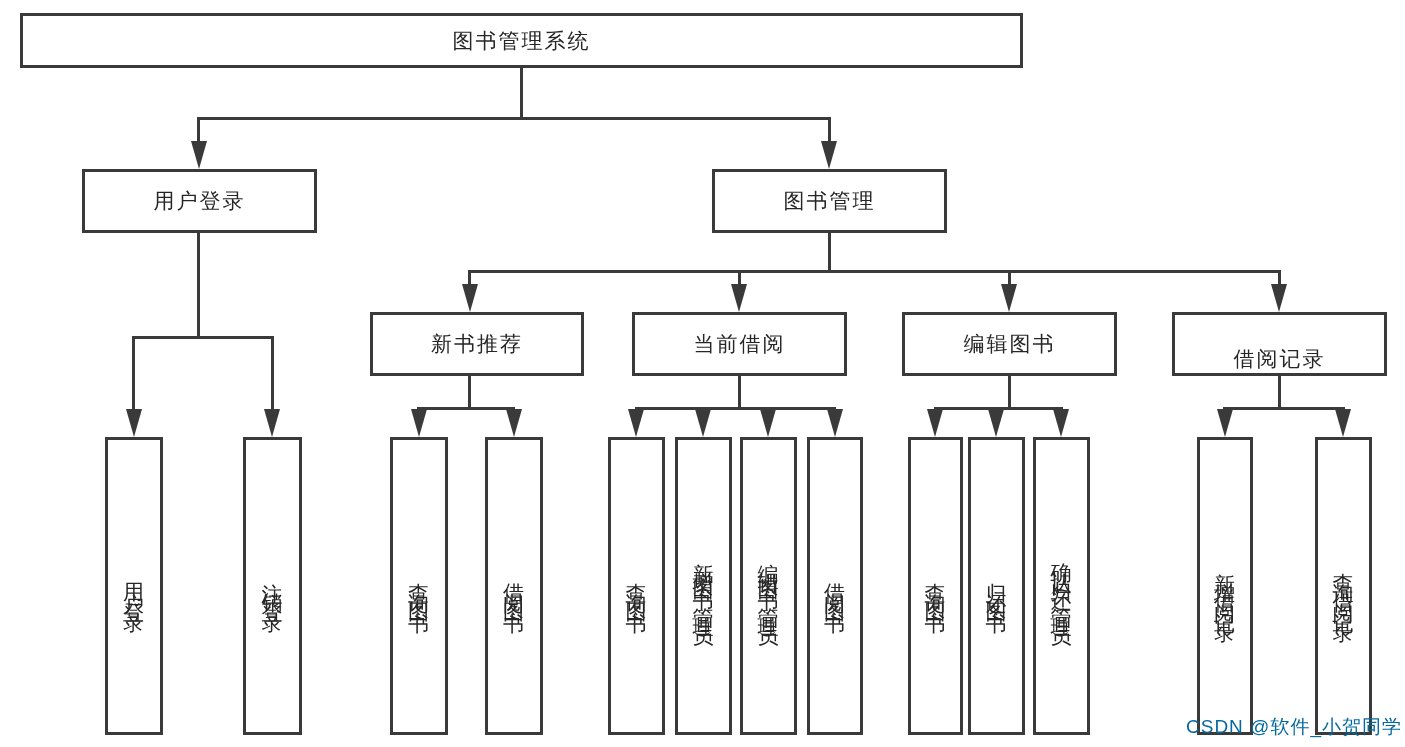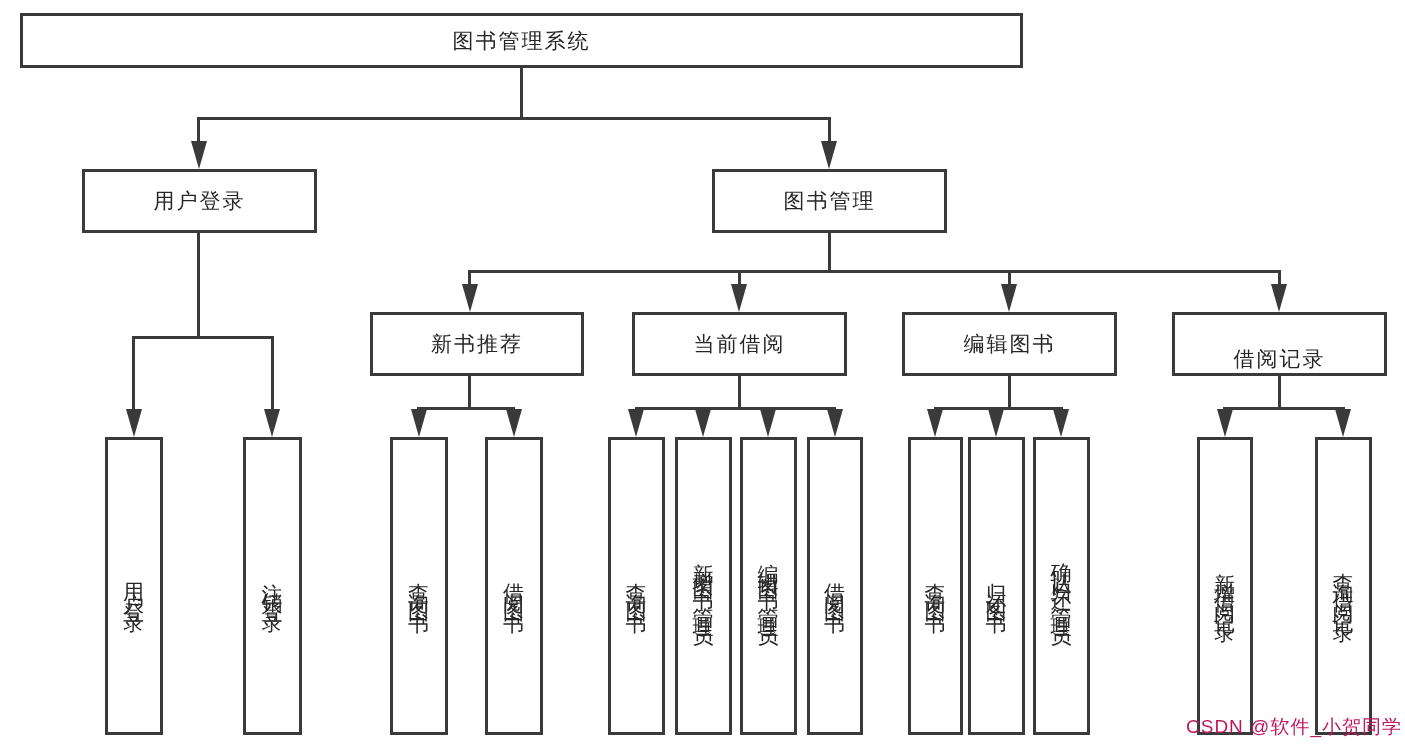--- a/index.html
+++ b/index.html
@@ -47,21 +47,21 @@
     width: 0; height: 0;
     border-left: 8px solid transparent;
     border-right: 8px solid transparent;
     border-top: 28px solid #3a3a3a;
   }
   .watermark {
     position: absolute;
     left: 1186px;
     top: 714px;
     font-size: 19px;
-    color: #be185d;
+    color: #0369a1;
     letter-spacing: 1px;
     z-index: 10;
     white-space: nowrap;
   }
 </style>
 </head>
 <body>
 
 <div class="canvas">
 

